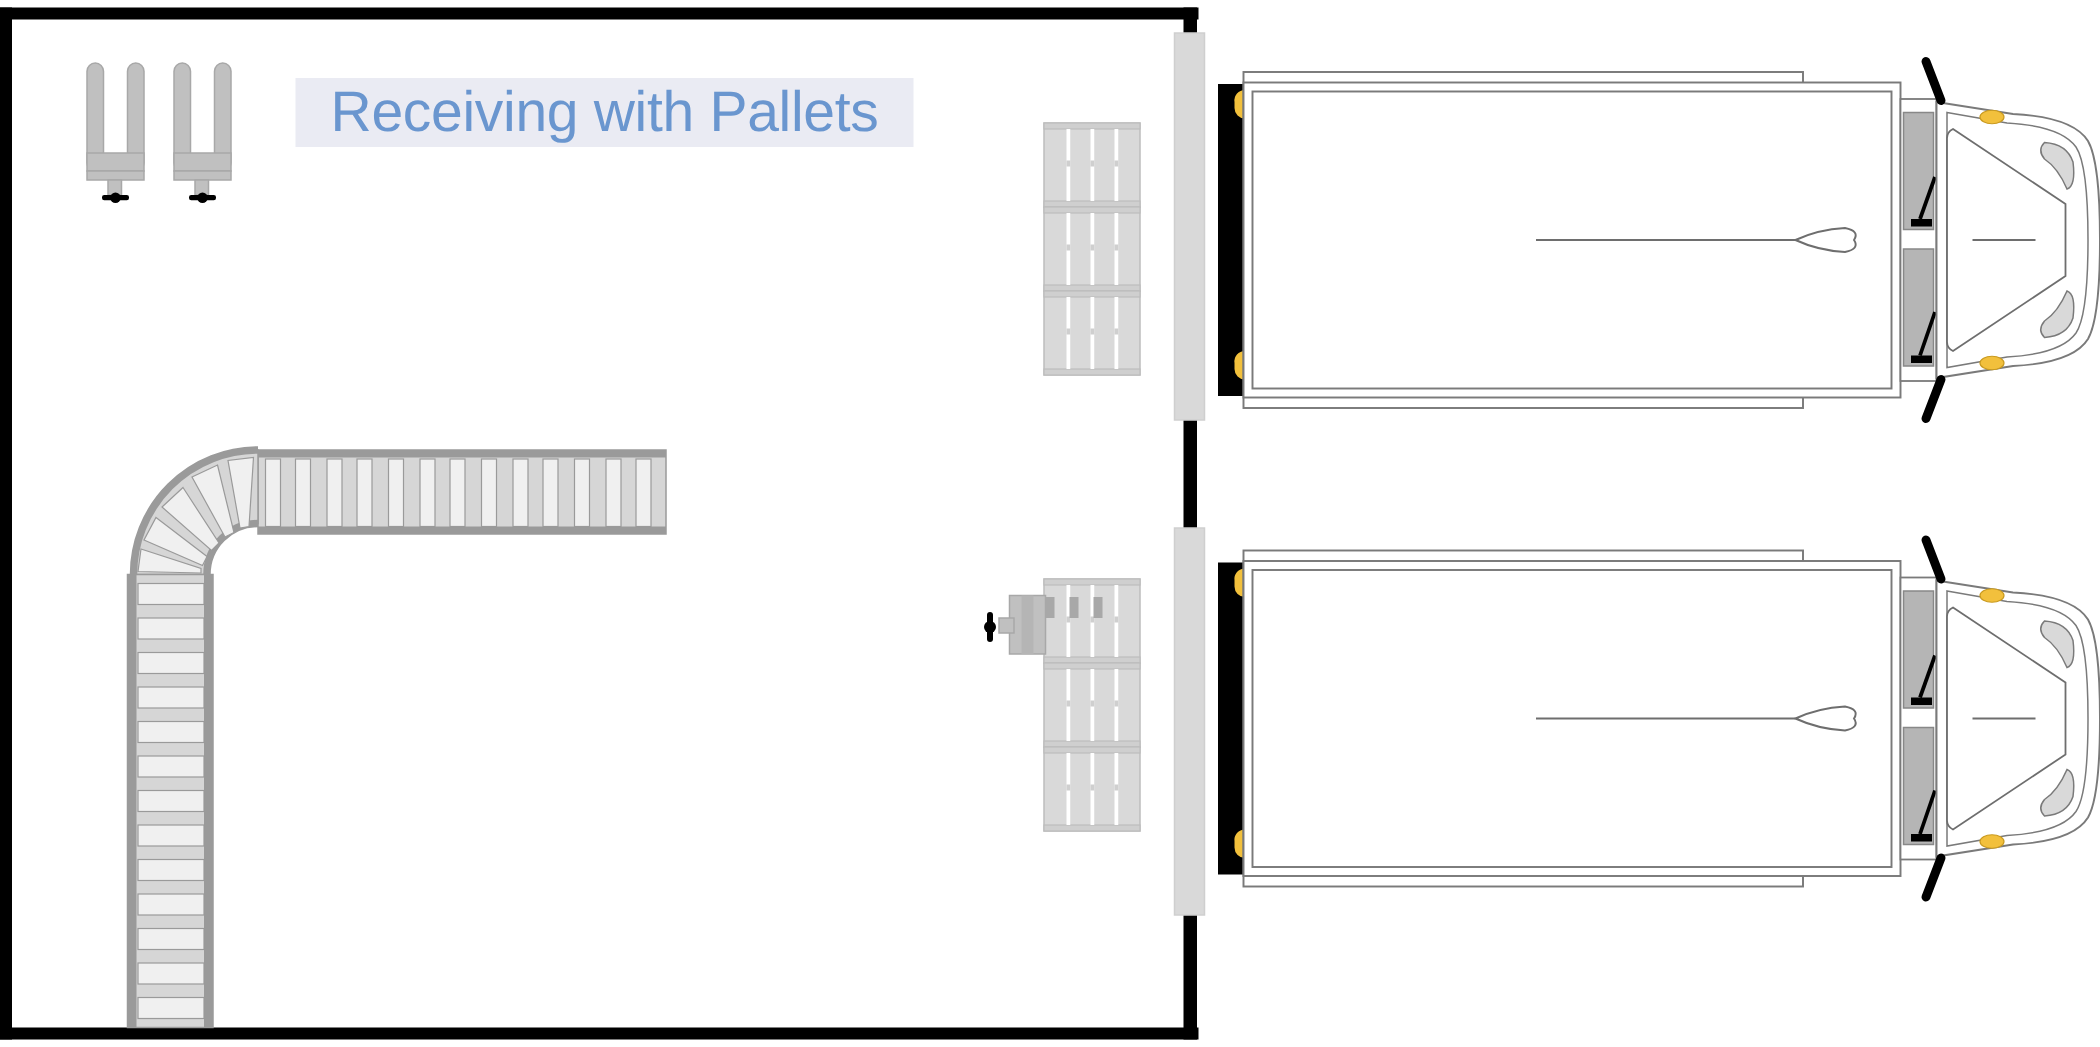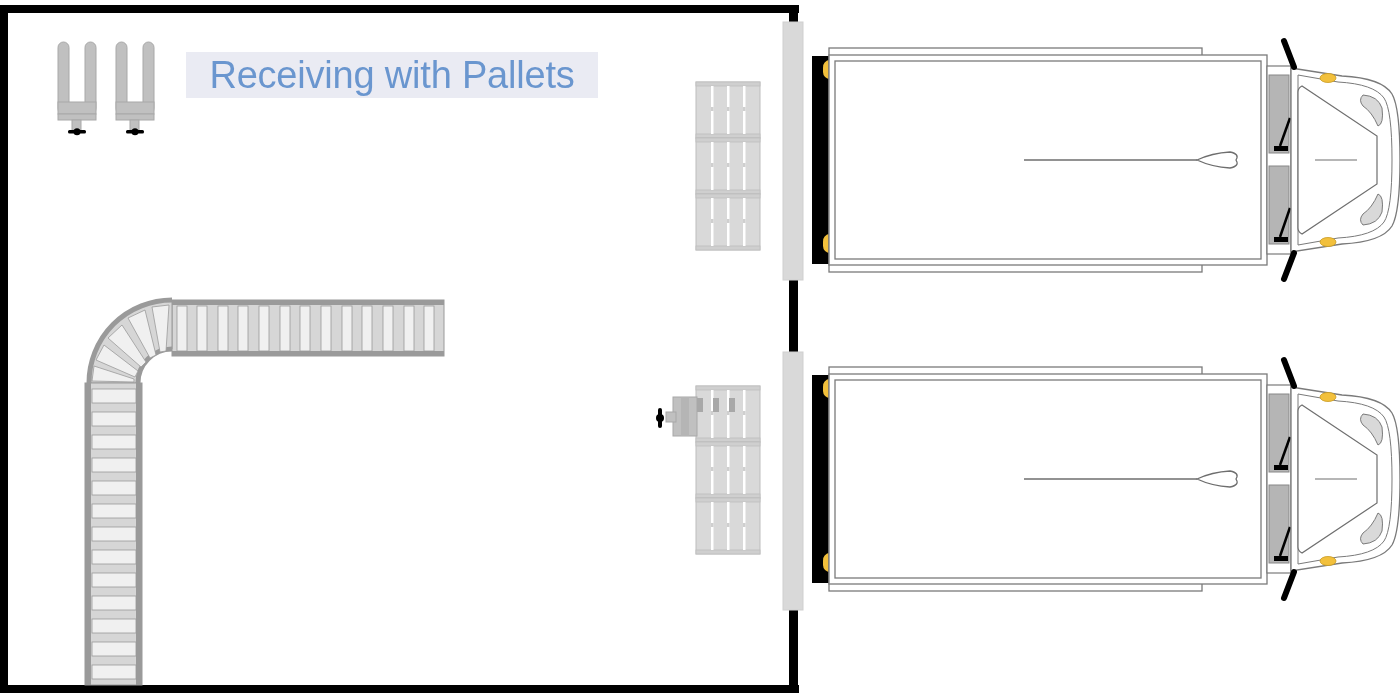--- a/index.html
+++ b/index.html
@@ -1,18 +1,18 @@
 <!DOCTYPE html>
 <html><head>
 <meta charset="utf-8">
 <style>
   html, body { margin: 0; padding: 0; background: #ffffff; }
   body { width: 1400px; height: 698px; position: relative; overflow: hidden;
          font-family: "Liberation Sans", sans-serif; }
-  .title-box { position: absolute; left: 186px; top: 52px; width: 412px; height: 46px;
+  .title-box { position: absolute; left: 197px; top: 52px; width: 412px; height: 46px;
                background: #eaebf3; display: flex; align-items: center; justify-content: center; }
   .title-text { color: #6a96cf; font-size: 38px; line-height: 46px; white-space: nowrap;
                 font-family: "Liberation Sans", sans-serif; letter-spacing: -0.2px; }
   svg.scene { position: absolute; left: 0; top: 0; }
 </style>
 </head>
 <body>
 
 <div class="title-box">
   <span class="title-text">Receiving with Pallets</span>

